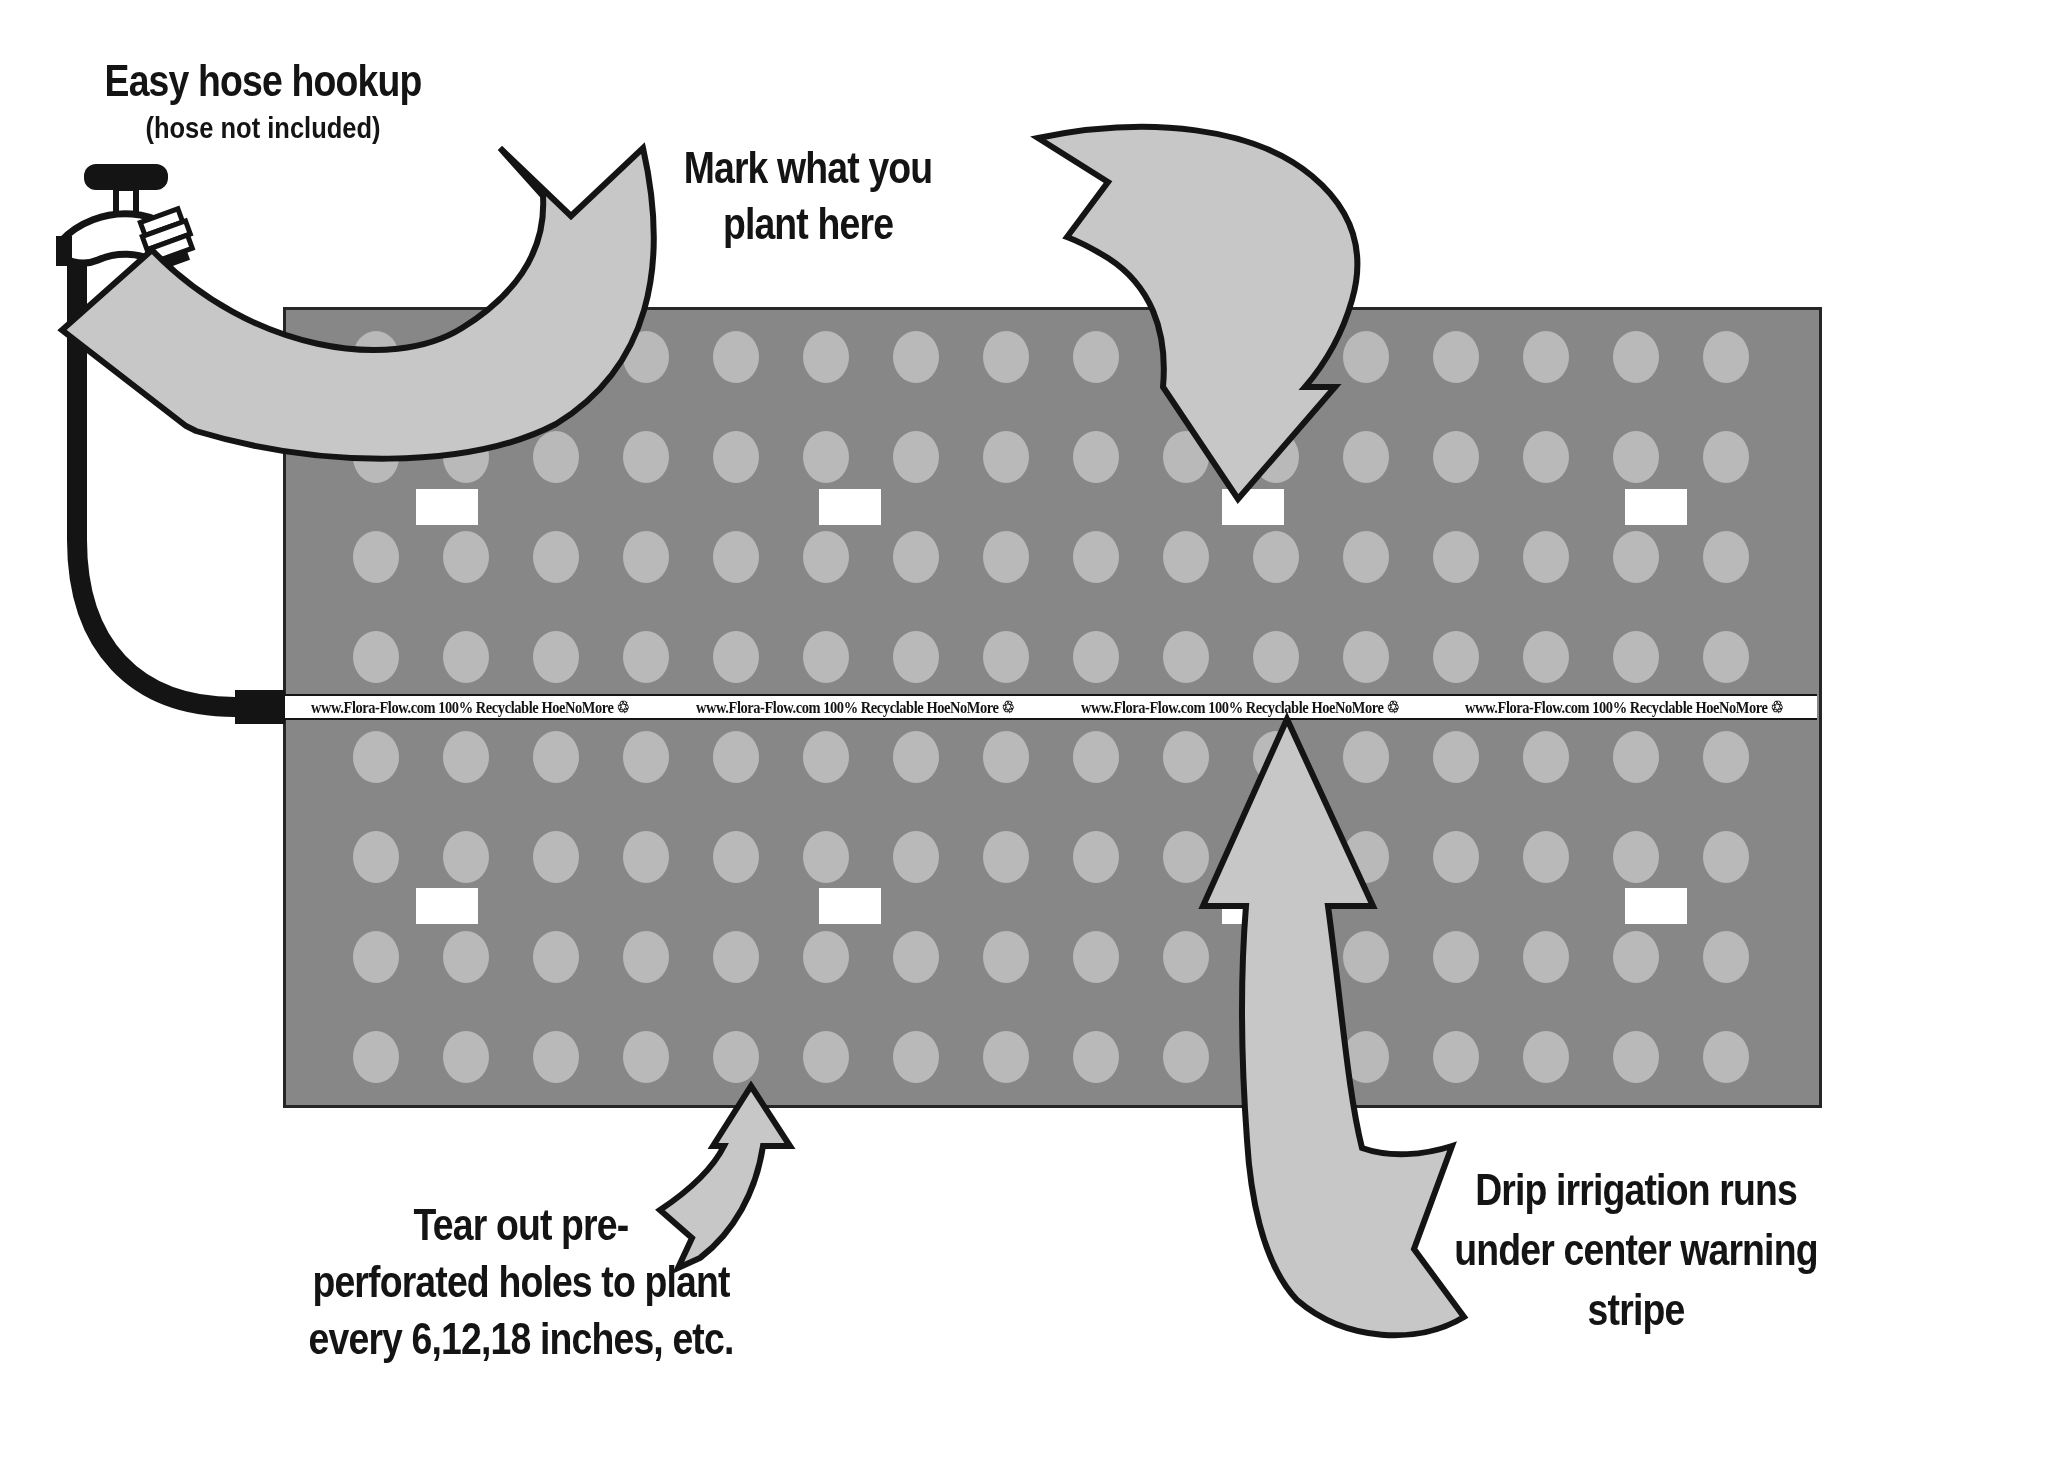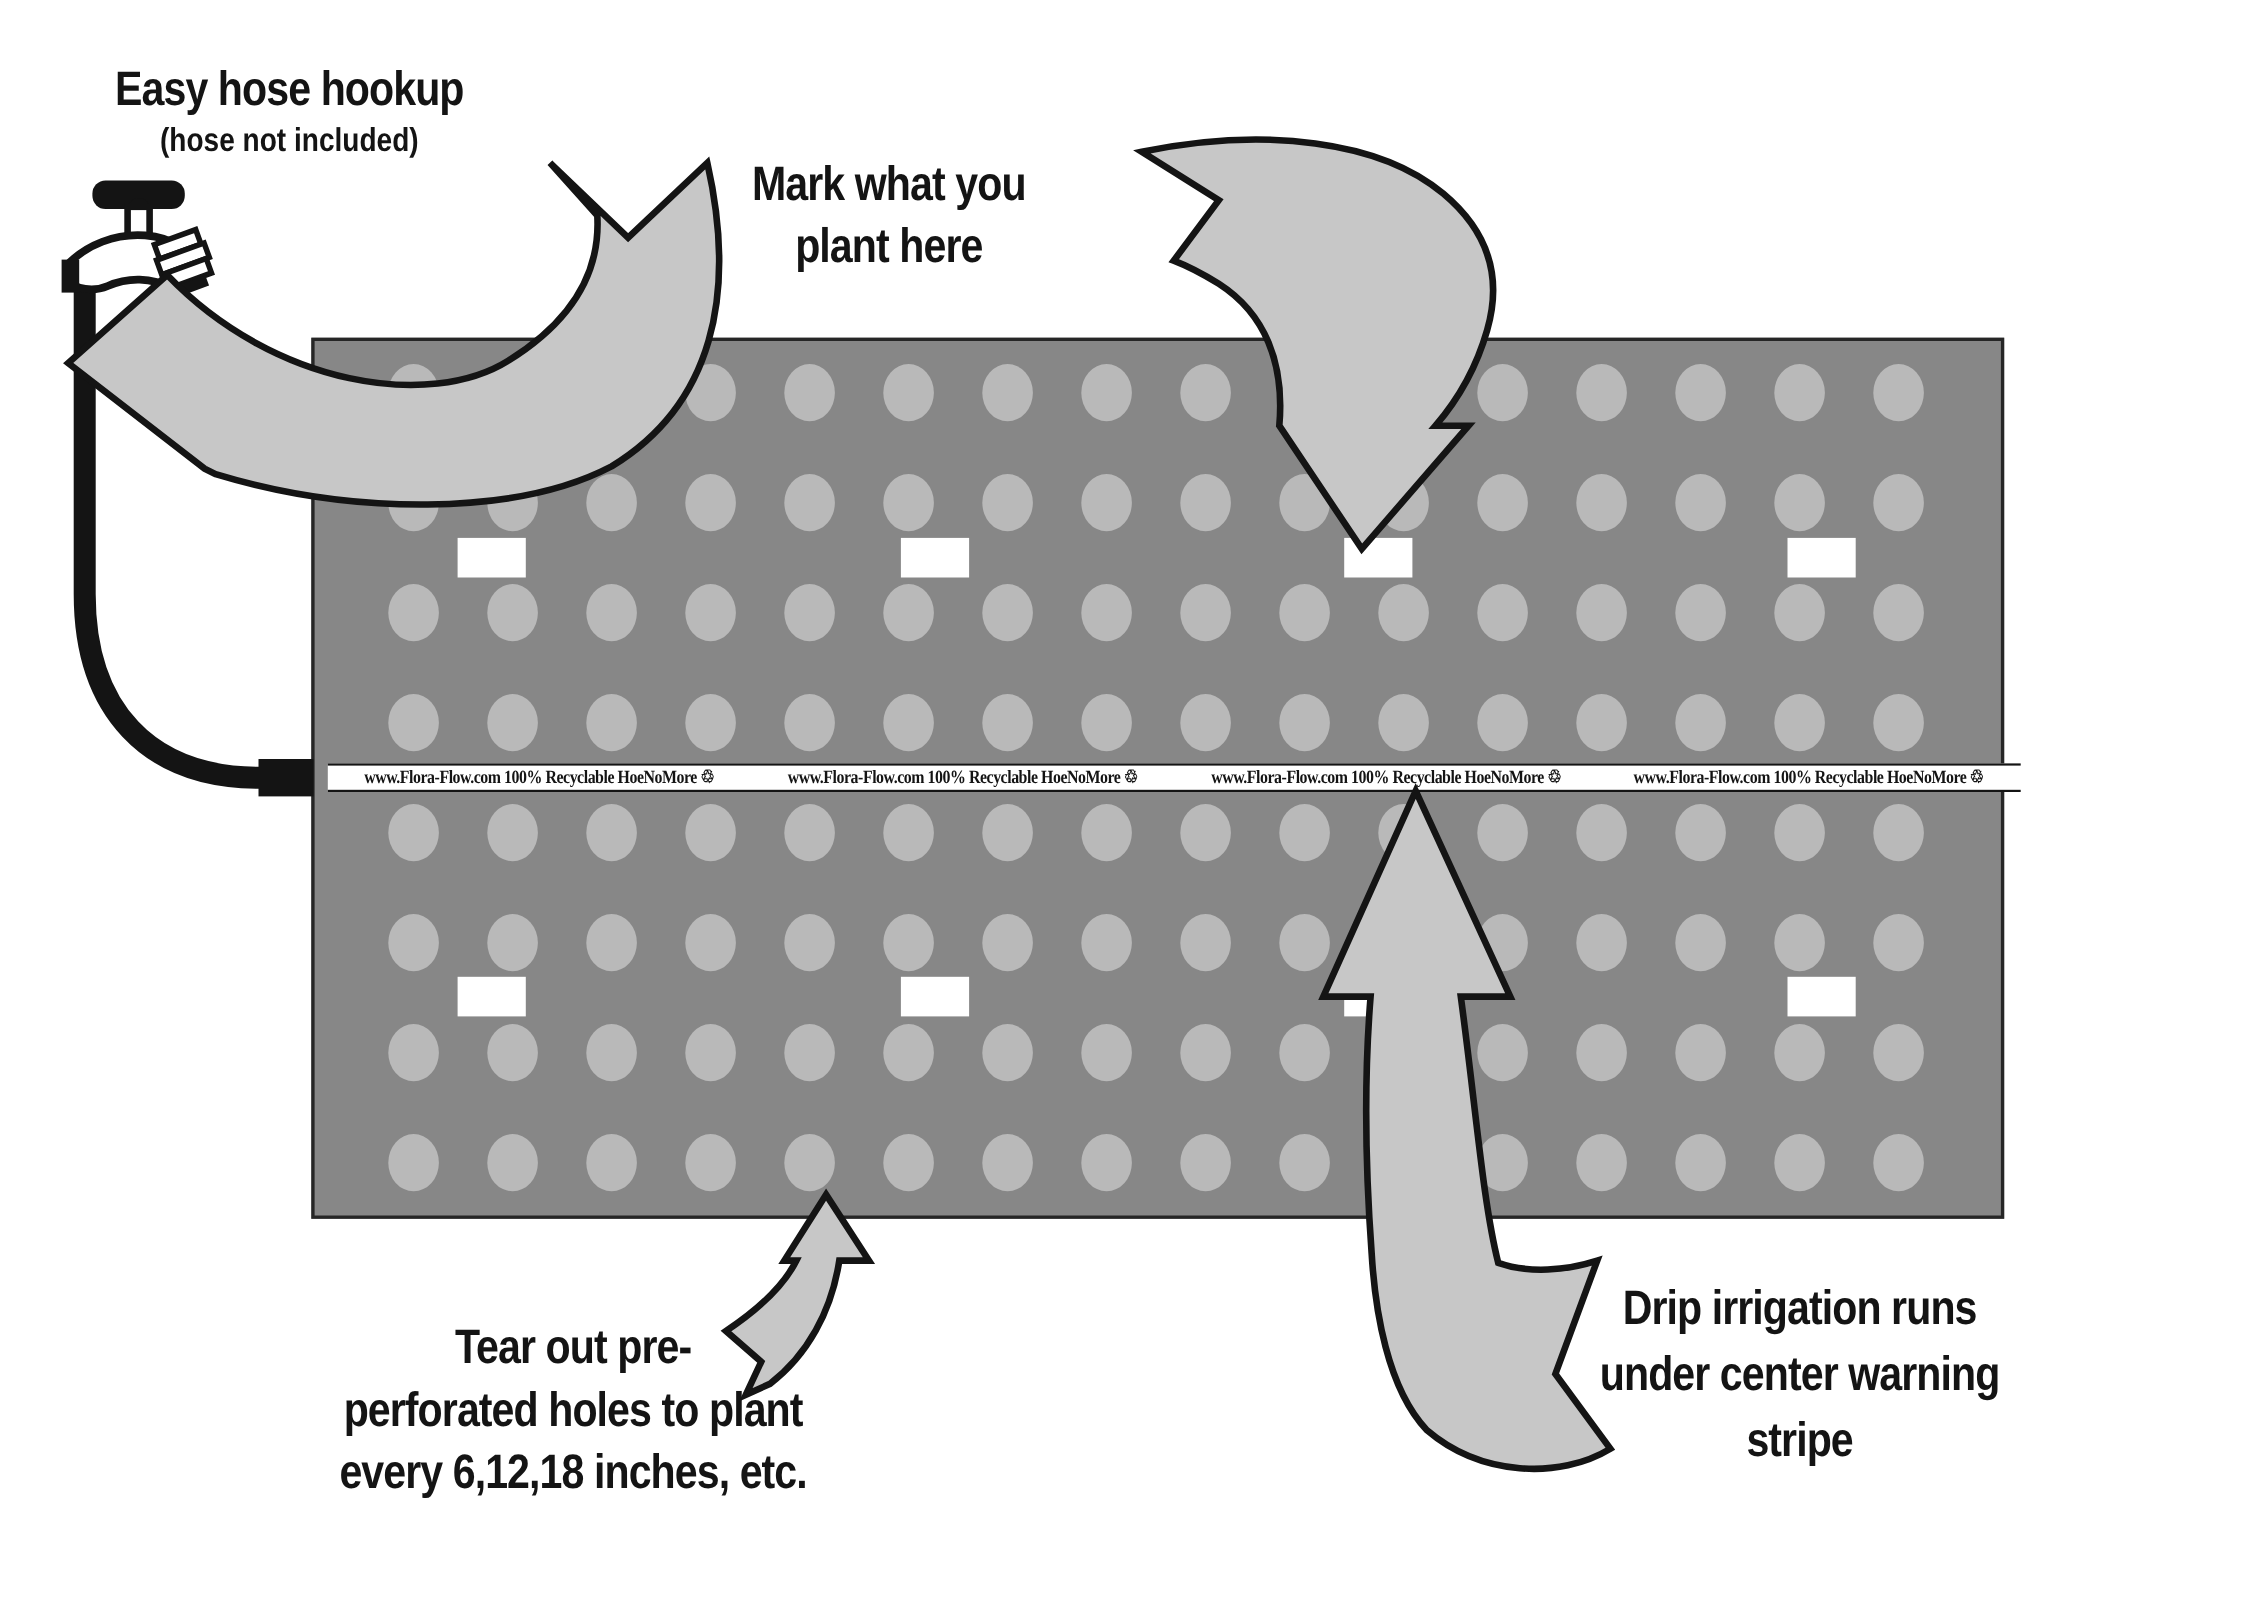--- a/index.html
+++ b/index.html
@@ -1,24 +1,24 @@
 <!DOCTYPE html>
 <html style="--background: #ffffff; --mat-fill: #878787; --mat-border: #262626; --hole-fill: #b9b9b9; --arrow-fill: #c7c7c7; --stripe-bg: #ffffff; --ink: #141414;"><head>
 <meta charset="utf-8">
 <style>
   html,body{margin:0;padding:0;background:#fff;}
   .canvas{position:relative;width:2048px;height:1462px;background:var(--background,#fff);
           font-family:"Liberation Sans",sans-serif;overflow:hidden;}
   
   .mat{position:absolute;left:283px;top:307px;width:1539px;height:801px;
        background:var(--mat-fill,#878787);border:3px solid var(--mat-border,#262626);box-sizing:border-box;}
-  .stripe{position:absolute;left:298px;top:694px;width:1539px;height:26px;
+  .stripe{position:absolute;left:278px;top:694px;width:1539px;height:26px;
           background:var(--stripe-bg,#fff);border-top:2px solid var(--ink,#141414);
           border-bottom:2px solid var(--ink,#141414);box-sizing:border-box;
-          display:flex;align-items:flex-start;justify-content:space-around;z-index:3;}
+          display:flex;align-items:center;justify-content:space-around;z-index:3;}
   .stripe-print{font-family:"Liberation Serif",serif;font-weight:bold;font-size:17px;
                 color:var(--ink,#141414);white-space:nowrap;transform:scaleX(.85);letter-spacing:-.5px;}
   
   .overlay{position:absolute;left:0;top:0;z-index:4;}
   #holes ellipse{fill:var(--hole-fill,#b9b9b9);}
   #mark-rects rect{fill:#ffffff;}
   .arrow{fill:var(--arrow-fill,#c7c7c7);stroke:var(--ink,#141414);stroke-width:6;stroke-linejoin:miter;}
   .hose{fill:none;stroke:var(--ink,#141414);stroke-width:20;}
   .faucet-dark{fill:var(--ink,#141414);stroke:none;}
   .faucet-light{fill:#ffffff;stroke:var(--ink,#141414);stroke-width:6;}

